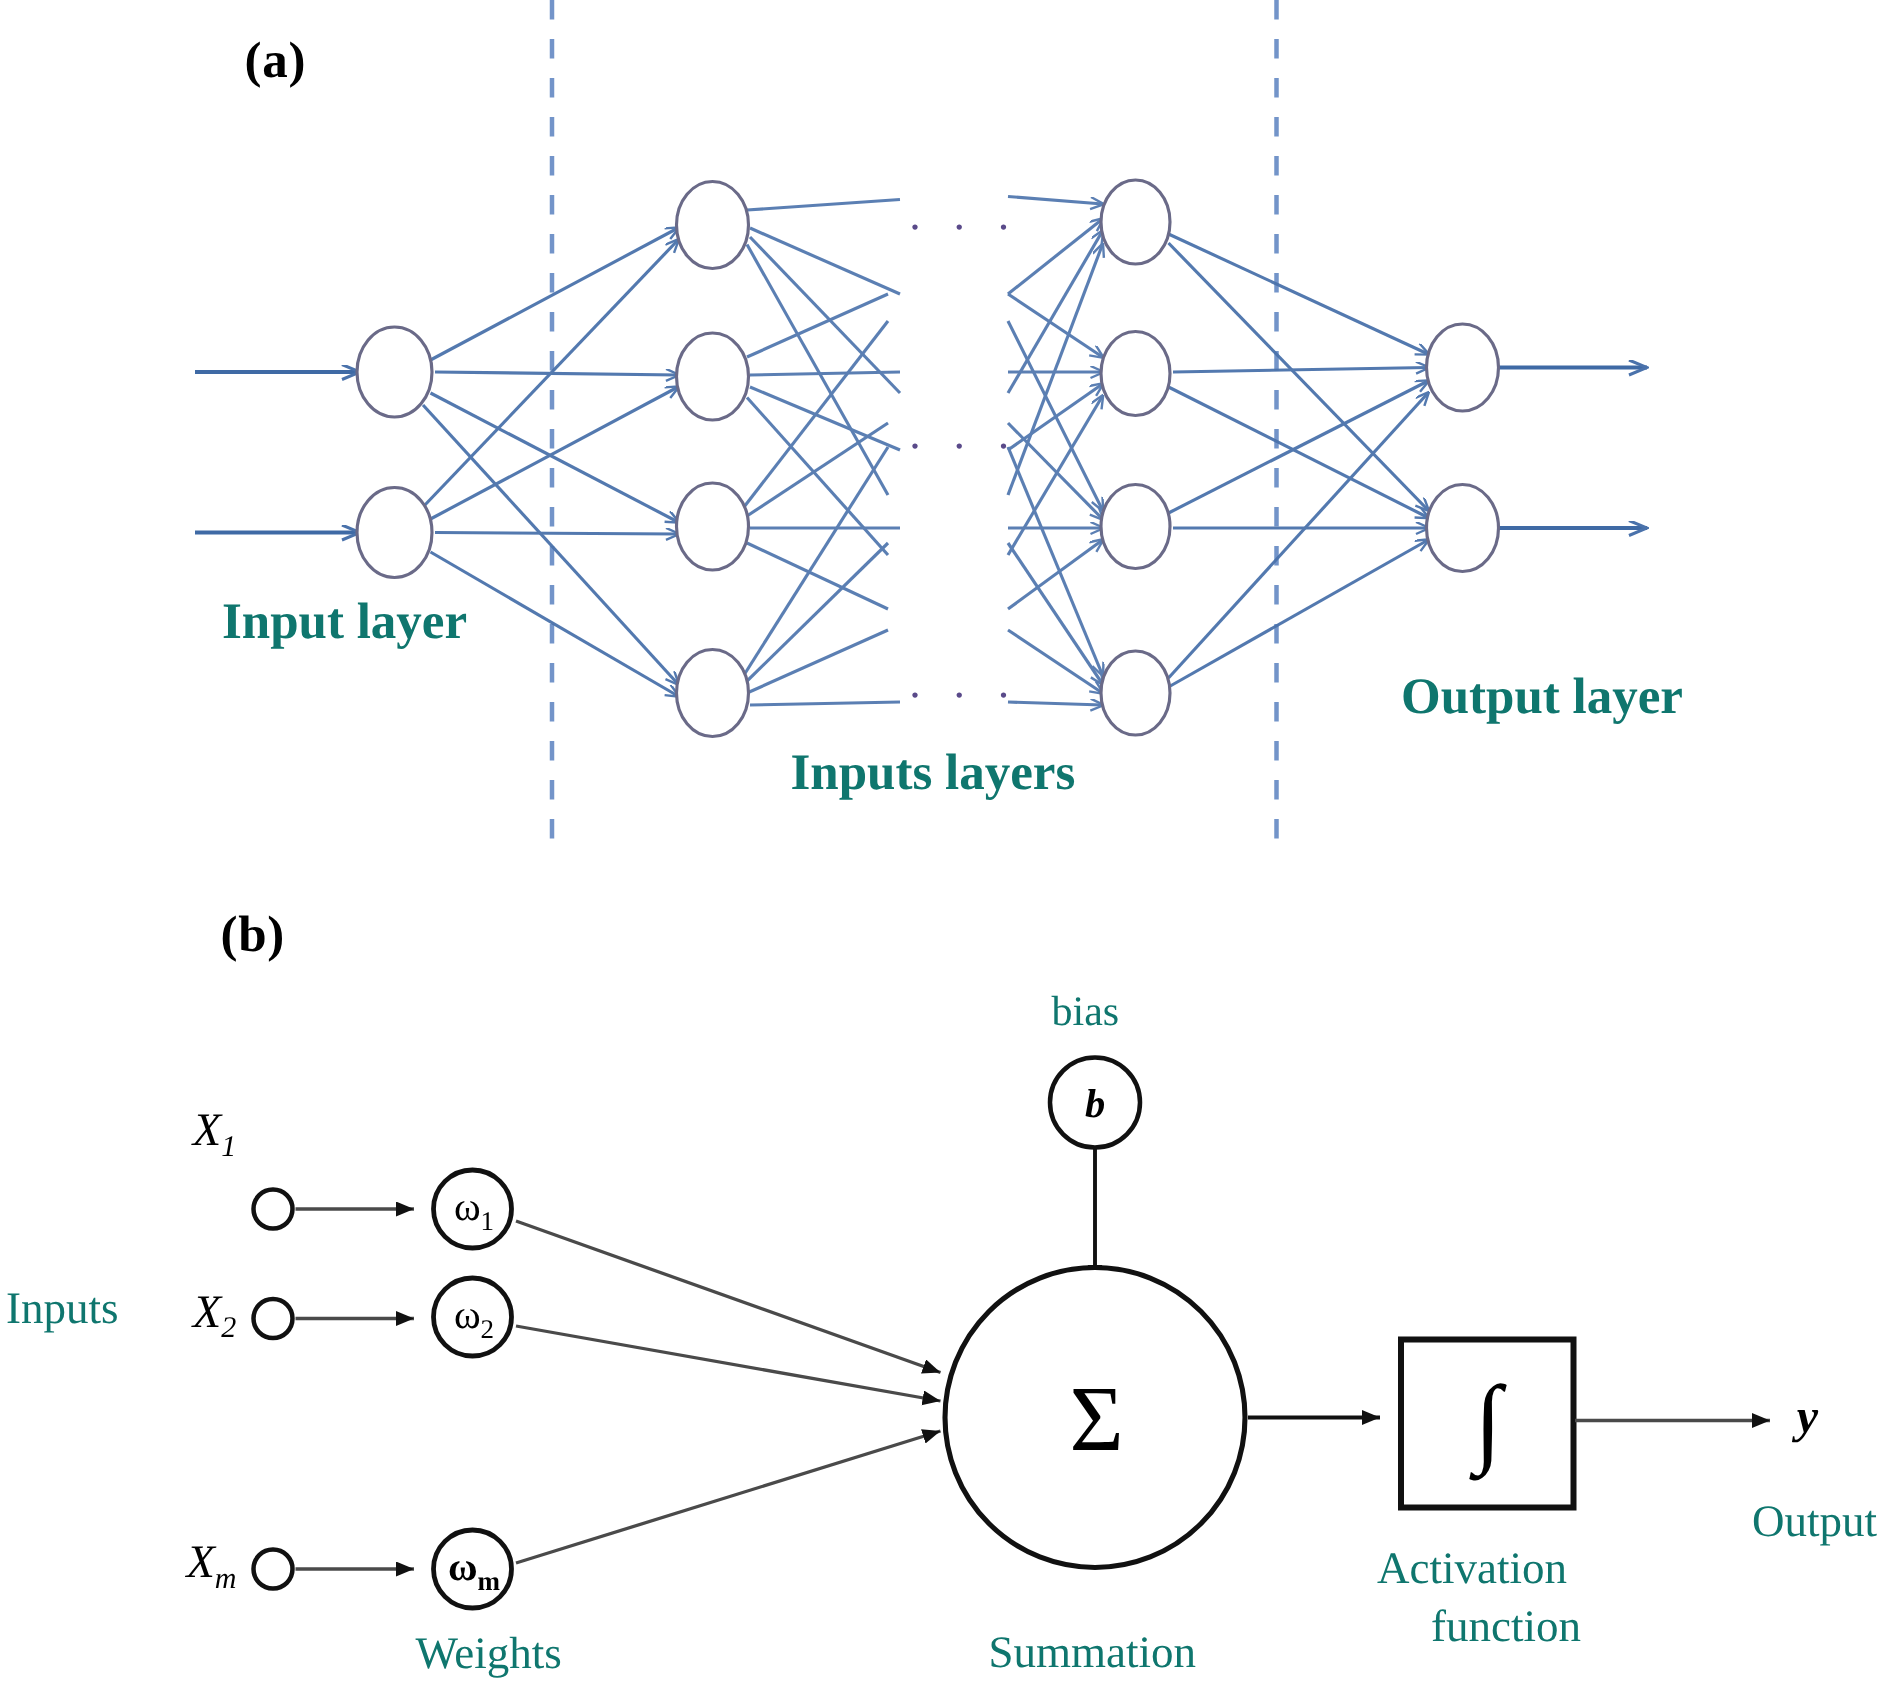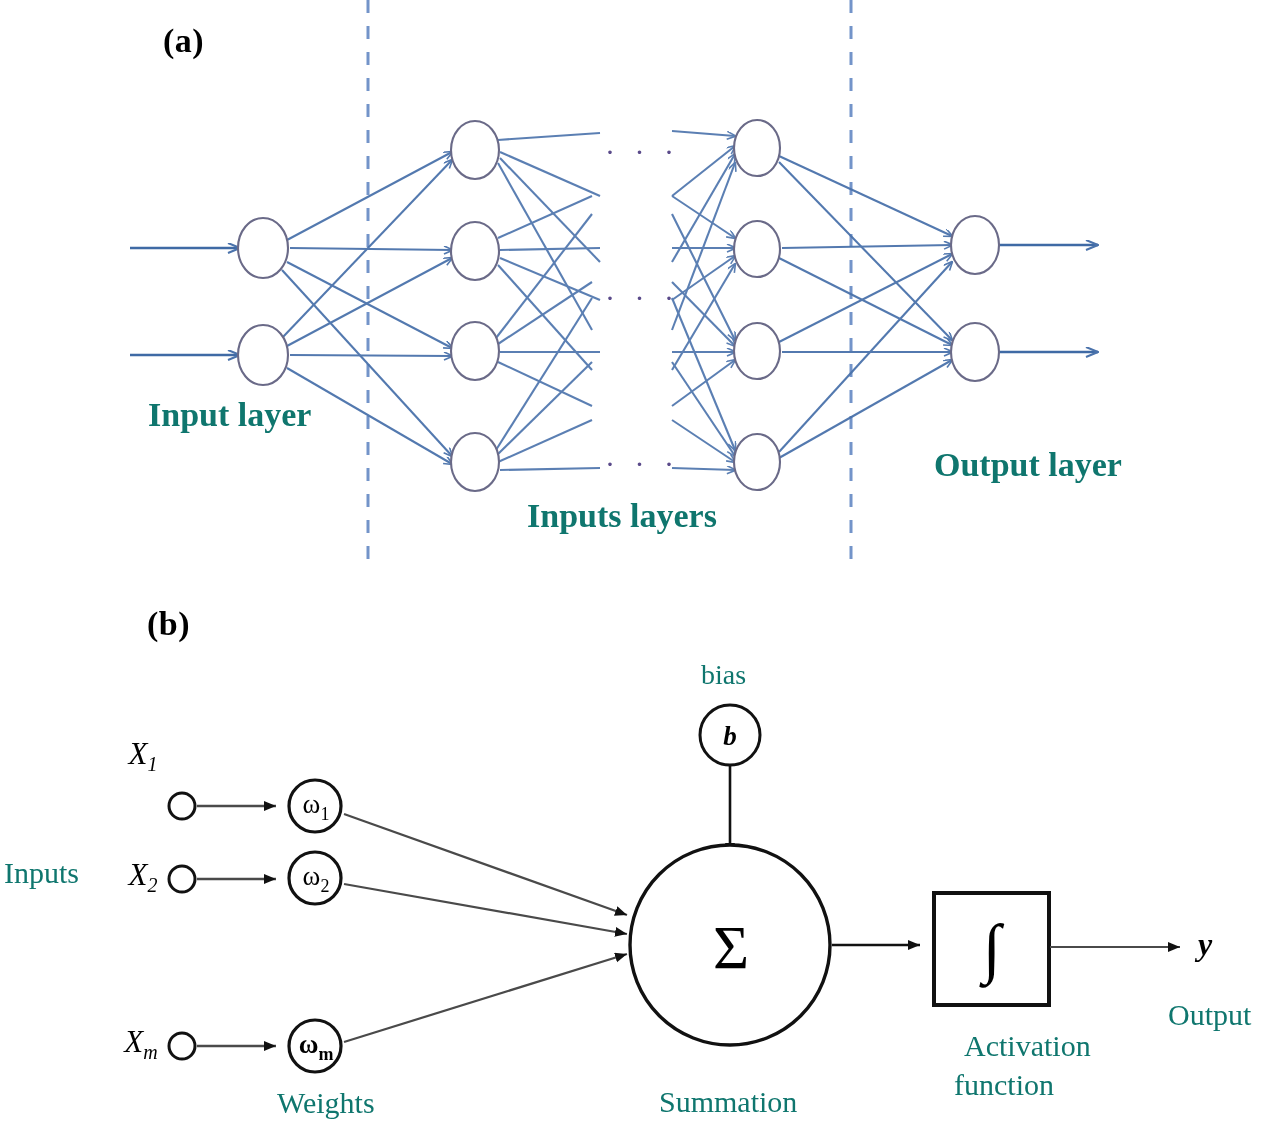--- a/index.html
+++ b/index.html
@@ -285,17 +285,17 @@
 
   <div class="node-text sym-b" style="left:730px; top:736px;">b</div>
   <div class="node-text sym-sigma" style="left:731px; top:947px;">Σ</div>
   <div class="node-text sym-int" style="left:992px; top:948px;">∫</div>
   <div class="node-text sym-y" style="left:1205px; top:944px;">y</div>
 
   <div class="plain-label" style="left:4px; top:856px;">Inputs</div>
   <div class="plain-label" style="left:277px; top:1086px;">Weights</div>
   <div class="plain-label small" style="left:701px; top:659px;">bias</div>
   <div class="plain-label" style="left:659px; top:1085px;">Summation</div>
-  <div class="plain-label" style="left:964px; top:1029px;">Activation</div>
+  <div class="plain-label" style="left:918px; top:1029px;">Activation</div>
   <div class="plain-label" style="left:954px; top:1068px;">function</div>
   <div class="plain-label" style="left:1168px; top:998px;">Output</div>
 
 </div>
 
 </body></html>

